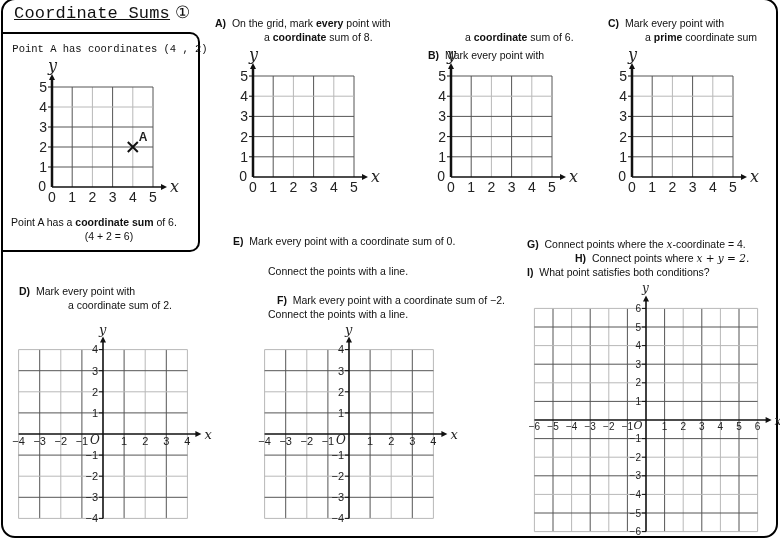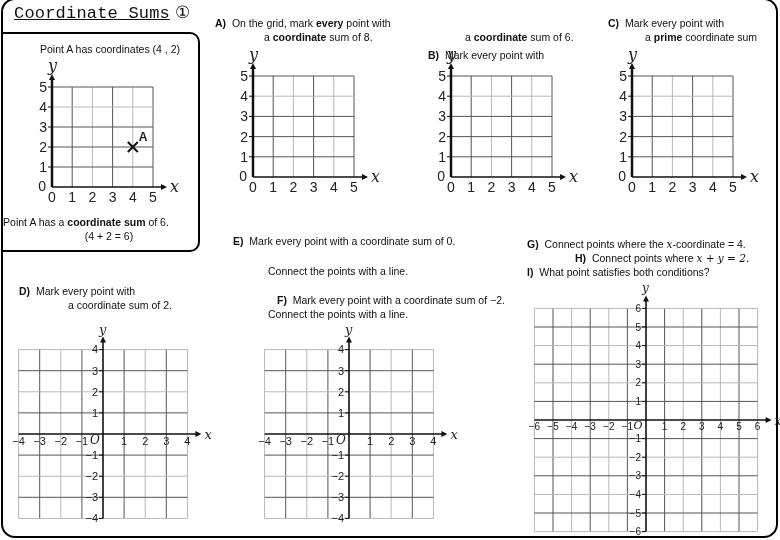--- a/index.html
+++ b/index.html
@@ -24,22 +24,22 @@
 <body>
 
 <div class="frame"></div>
 
 <div class="title">
   <span>Coordinate Sums</span><span class="num">①</span>
 </div>
 
 <div class="example"></div>
 
-<div class="txt c" style="left:2px; top:42px; width:216px;">Point A has coordinates (4 , 2)</div>
-<div class="txt c" style="left:2px; top:215px; width:168px;"><span>Point A has a </span><b>coordinate sum</b><span> of 6.</span></div>
+<div class="txt c" style="left:2px; top:42px; width:216px;font-family:Liberation Mono, monospace;">Point A has coordinates (4 , 2)</div>
+<div class="txt c" style="left:10px; top:215px; width:168px;"><span>Point A has a </span><b>coordinate sum</b><span> of 6.</span></div>
 <div class="txt c" style="left:2px; top:229px; width:214px;">(4 + 2 = 6)</div>
 
 <div class="txt" style="left:215px; top:16px;"><b>A)</b>&nbsp; <span>On the grid, mark </span><b>every</b><span> point with</span></div>
 <div class="txt" style="left:264px; top:30px;"><span>a </span><b>coordinate</b><span> sum of 8.</span></div>
 
 <div class="txt" style="left:428px; top:16px;margin-top:32px;"><b>B)</b>&nbsp; <span>Mark every point with</span></div>
 <div class="txt" style="left:465px; top:30px;text-align:center;"><span>a </span><b>coordinate</b><span> sum of 6.</span></div>
 
 <div class="txt" style="left:608px; top:16px;"><b>C)</b>&nbsp; <span>Mark every point with</span></div>
 <div class="txt" style="left:645px; top:30px;"><span>a </span><b>prime</b><span> coordinate sum</span></div>

